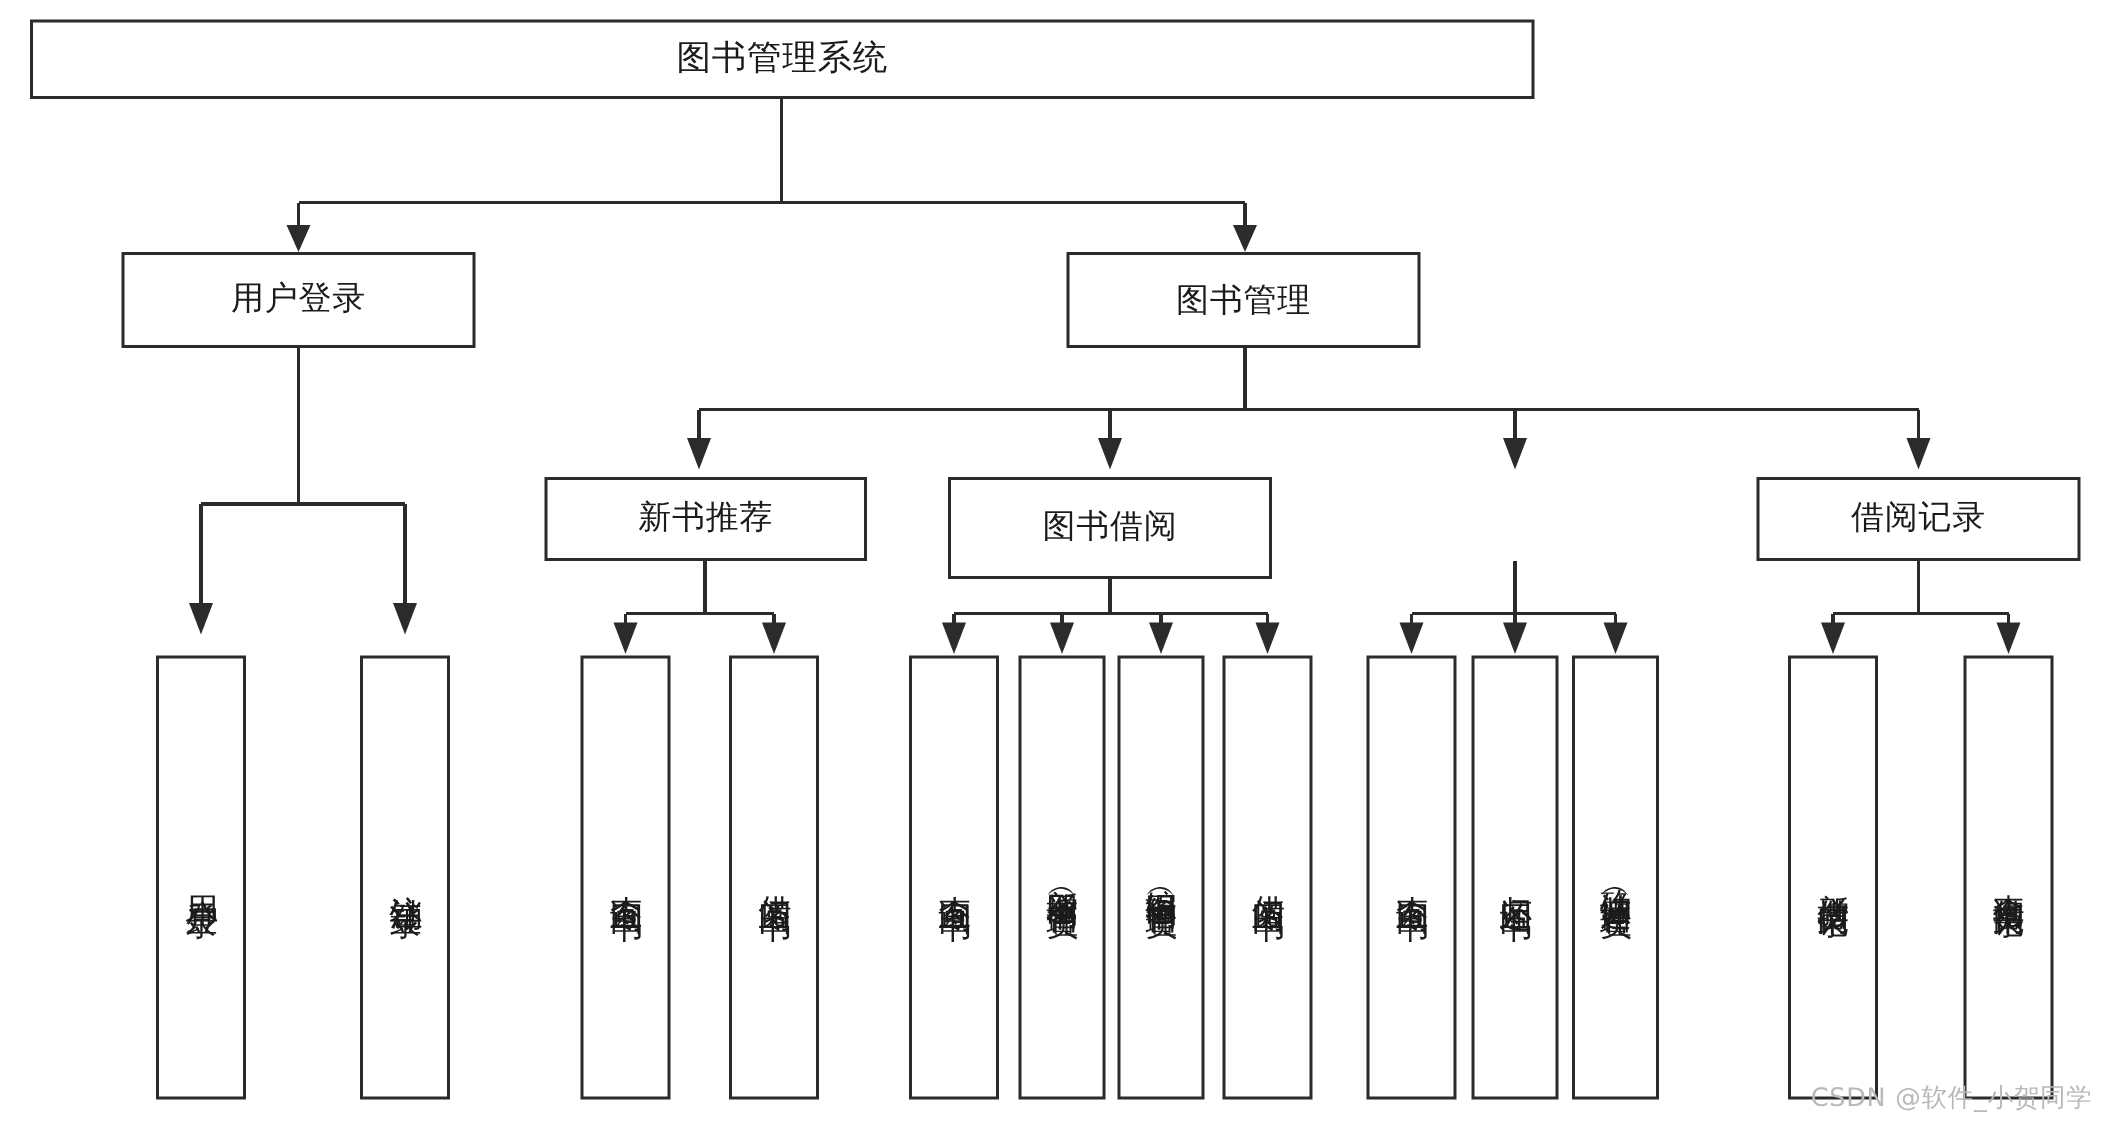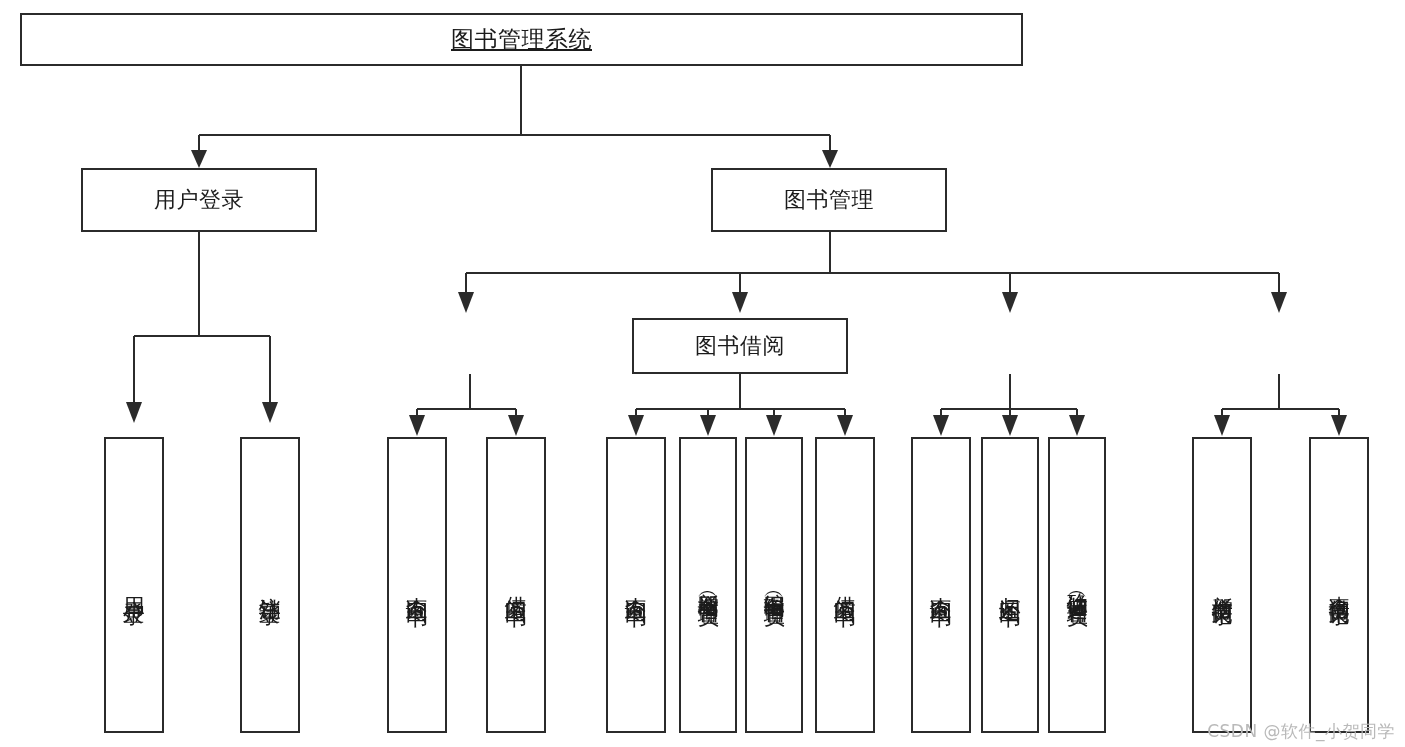--- a/index.html
+++ b/index.html
@@ -47,21 +47,21 @@
   .node .lbl{
     display:block;
     line-height:1.18;
     letter-spacing:0.5px;
     white-space:pre-wrap;
   }
   
   .node.h .lbl{
     font-size:22px;
   }
-  .node.root .lbl{ font-size:23px;text-decoration:underline; }
+  .node.root .lbl{ font-size:23px; }
 
   
   .node.v{
     align-items:center;
     justify-content:center;
     padding:6px 2px;
   }
   .node.v .lbl{
     writing-mode:vertical-rl;
     text-orientation:upright;
@@ -158,22 +158,28 @@
     <span class="lbl">图书管理系统</span>
   </div>
 
   <div class="node h" style="left:81px; top:168px; width:236px; height:64px;">
     <span class="lbl">用户登录</span>
   </div>
   <div class="node h" style="left:711px; top:168px; width:236px; height:64px;font-family:Liberation Serif, serif;">
     <span class="lbl">图书管理</span>
   </div>
 
-  <div class="node h" style="left:632px; top:318px; width:216px; height:56px;">
+  <div class="node h" style="left:363px; top:318px; width:215px; height:56px;">
+    <span class="lbl">新书推荐</span>
+  </div>
+  <div class="node h" style="left:632px; top:318px; width:216px; height:68px;">
     <span class="lbl">图书借阅</span>
+  </div>
+  <div class="node h" style="left:1171px; top:318px; width:216px; height:56px;">
+    <span class="lbl">借阅记录</span>
   </div>
 
   <div class="node v" style="left:104px; top:437px; width:60px; height:296px;">
     <span class="lbl">用户登录</span>
   </div>
   <div class="node v" style="left:240px; top:437px; width:60px; height:296px;">
     <span class="lbl">注销登录</span>
   </div>
 
   <div class="node v" style="left:387px; top:437px; width:60px; height:296px;">

